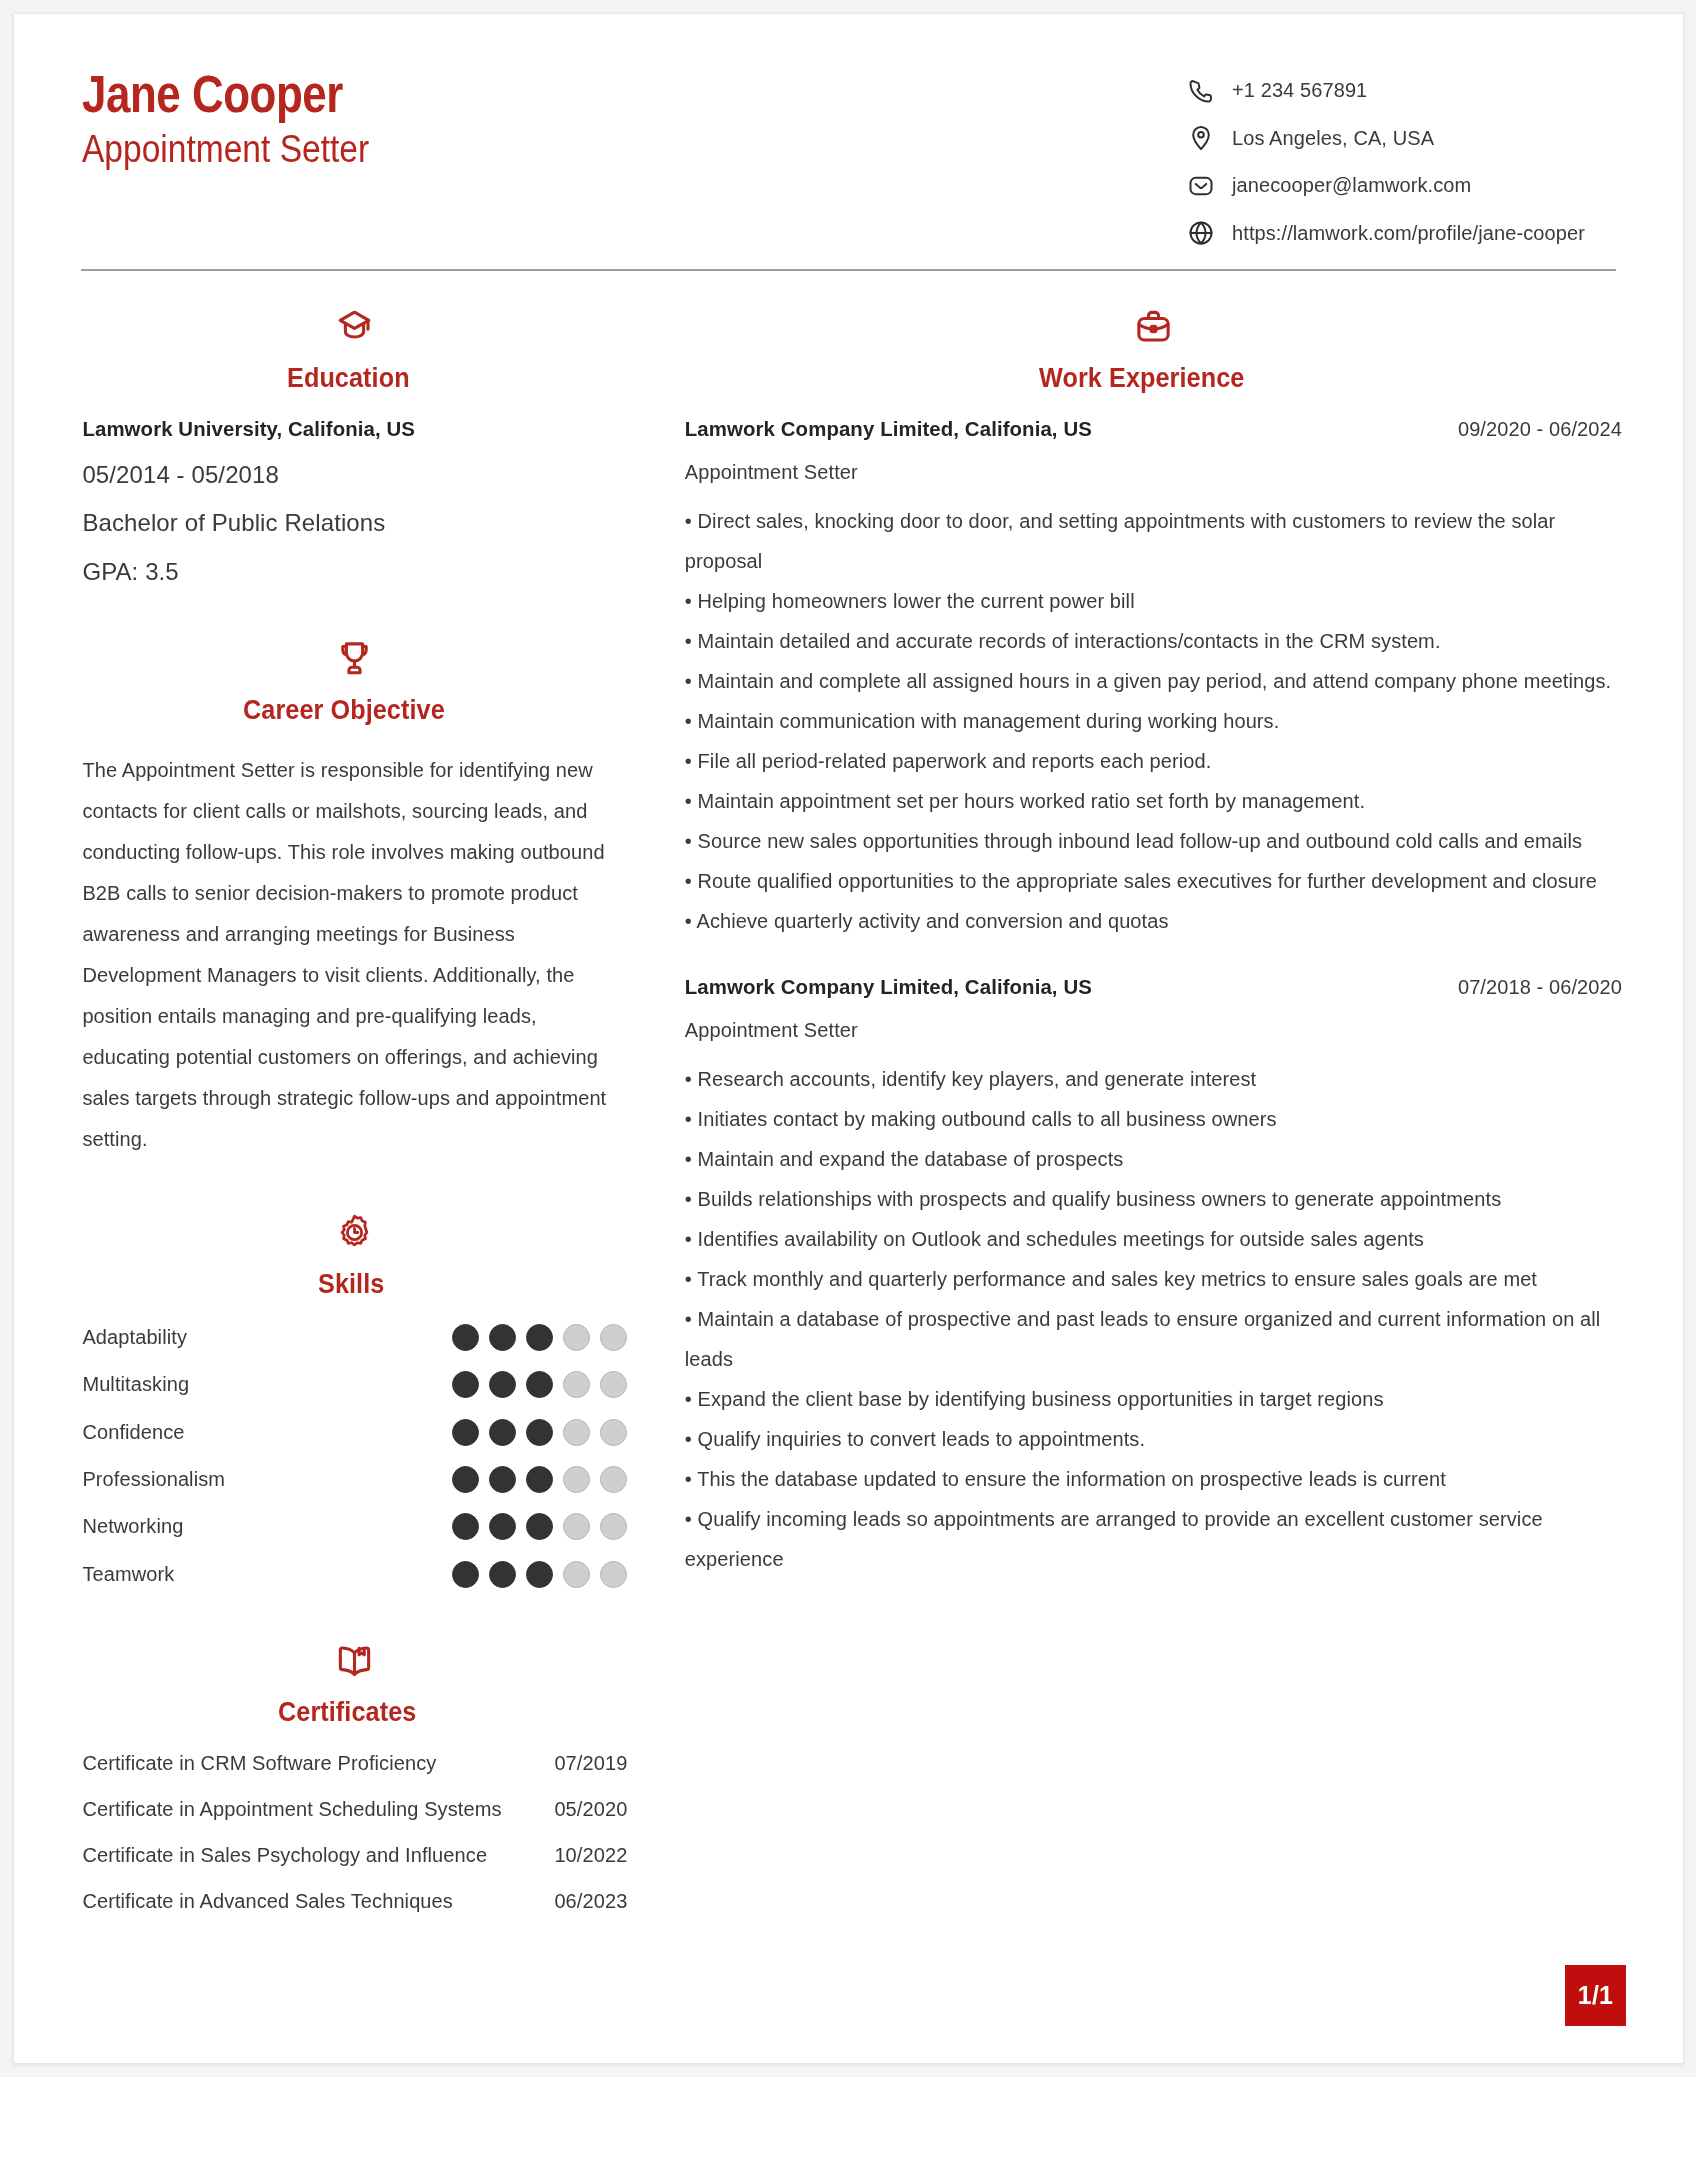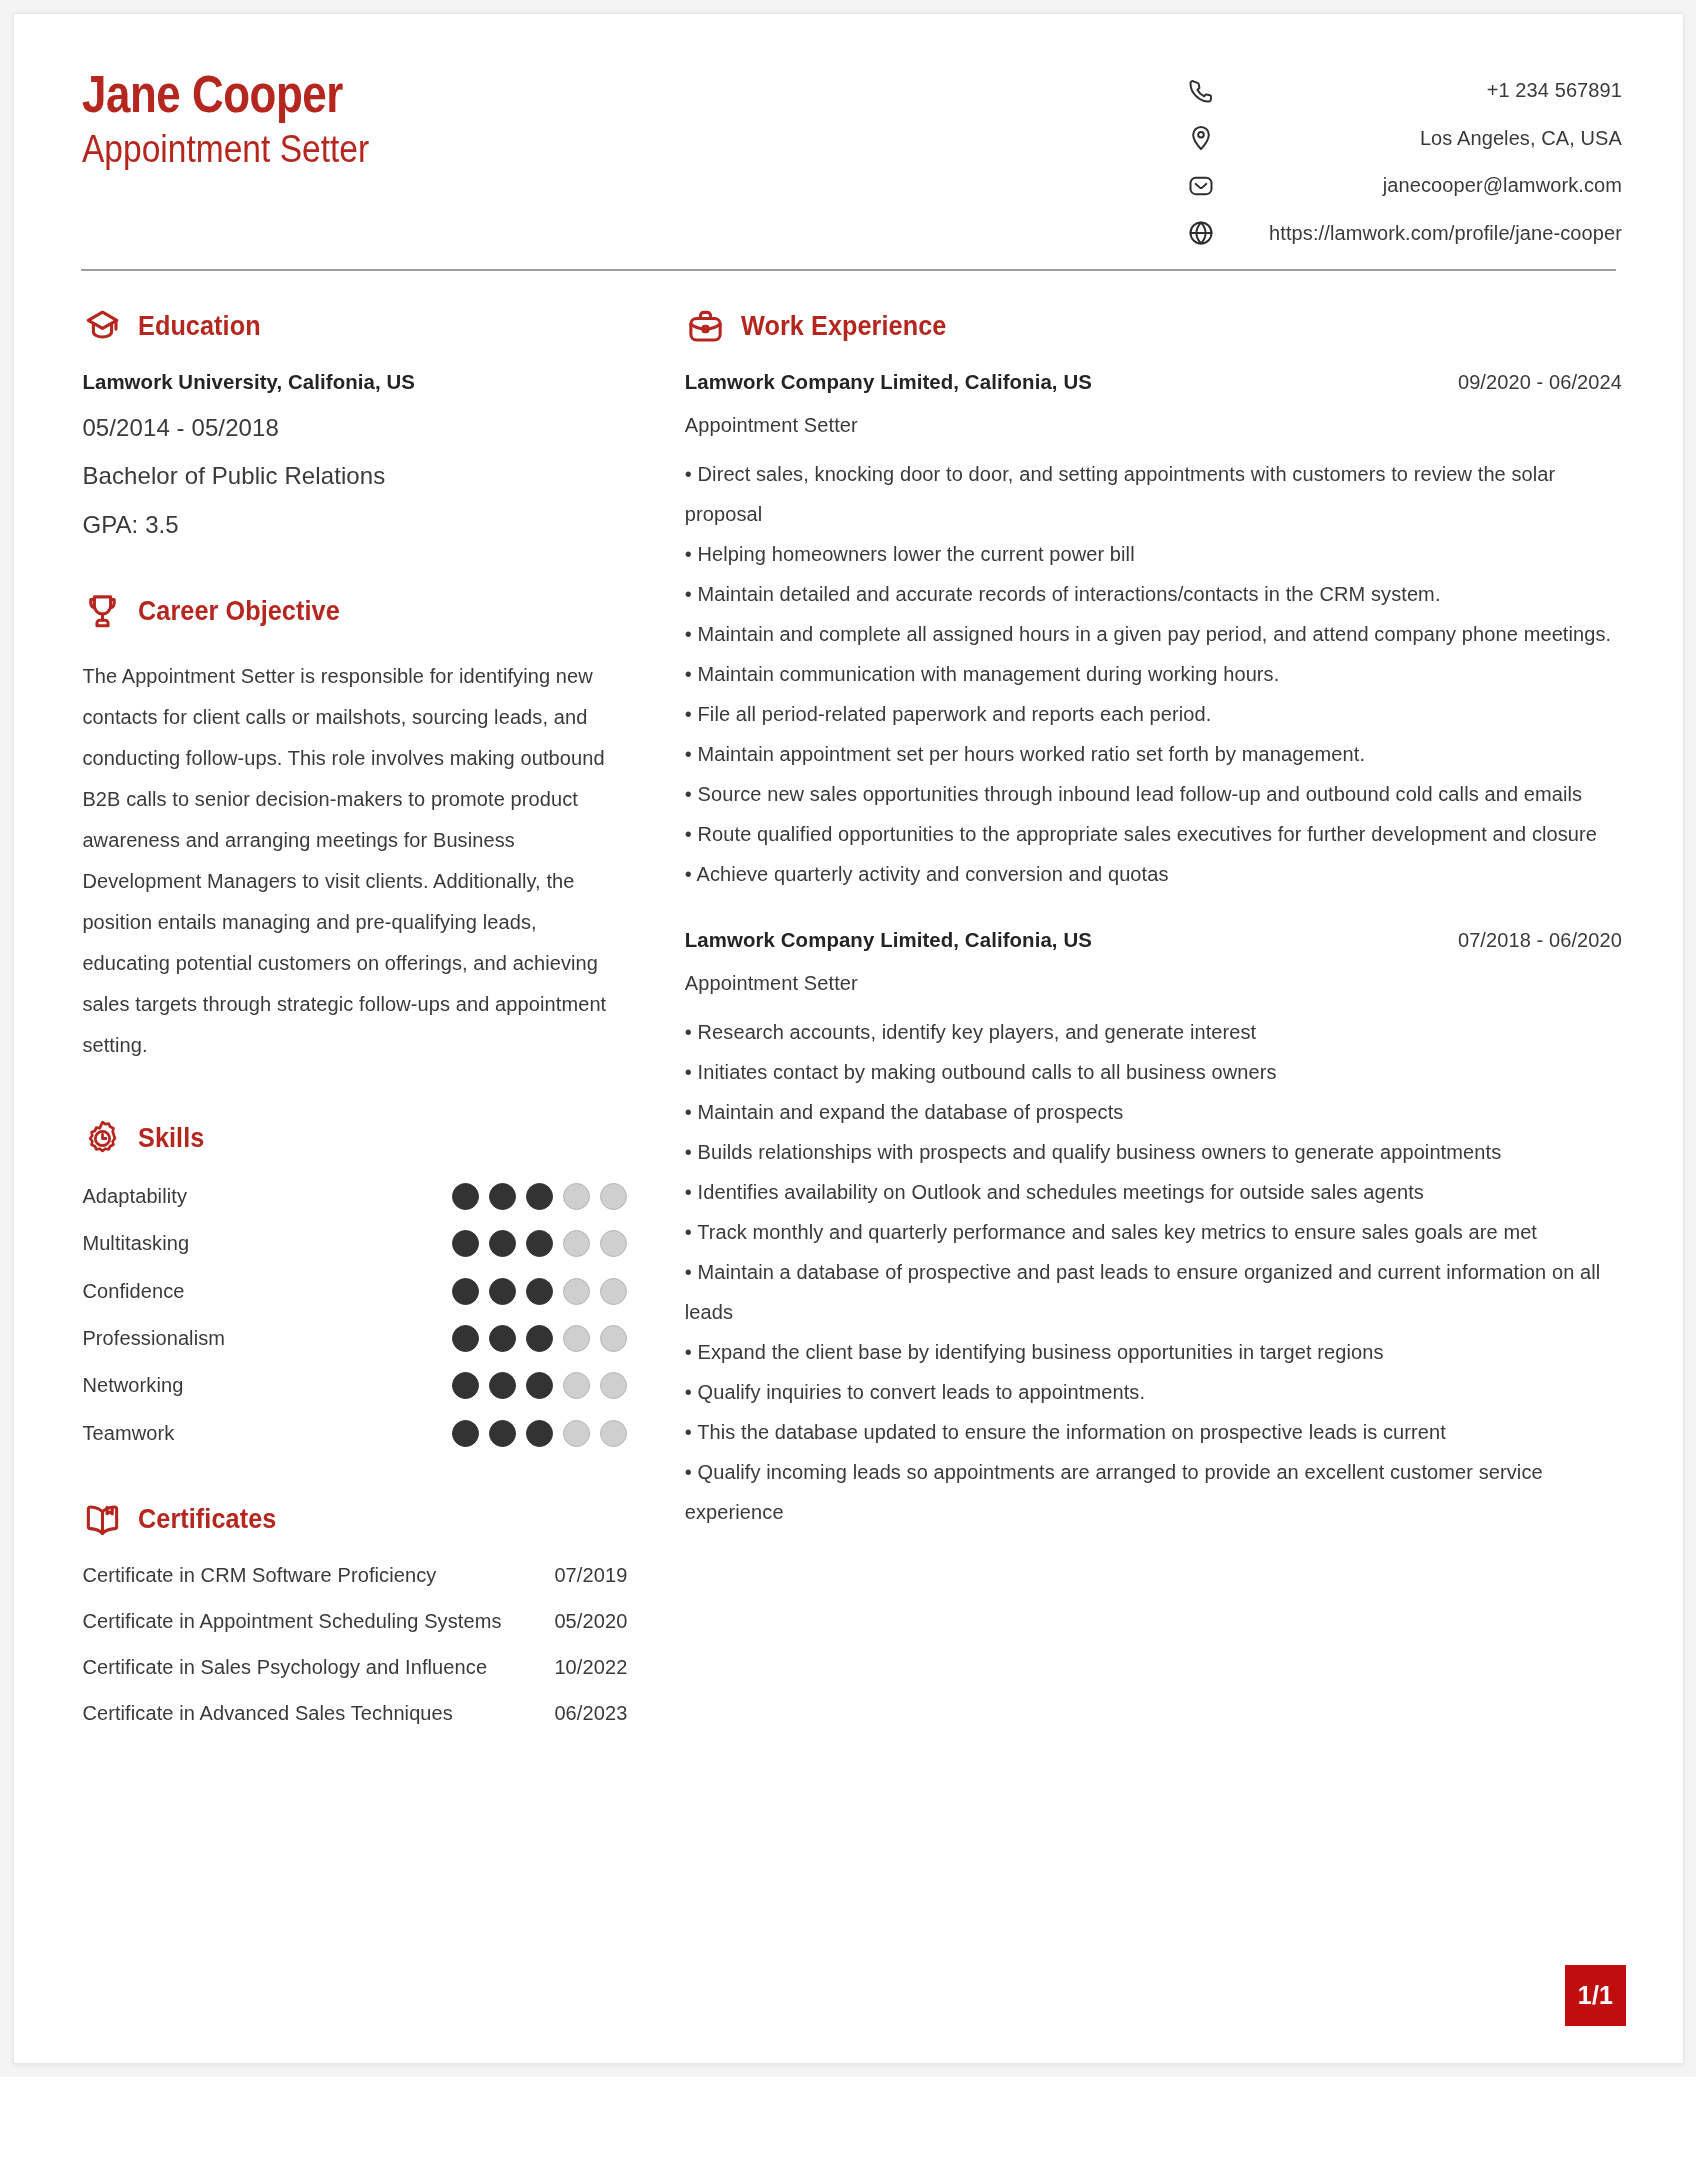--- a/index.html
+++ b/index.html
@@ -67,21 +67,20 @@
     flex-direction: column;
     gap: 17.6px;
     padding-top: 9.3px;
     min-width: 436px;
   }
 
   .contact-row {
     display: flex;
     align-items: center;
     gap: 16px;
-    justify-content: space-between;
   }
 
   .contact-icon {
     width: 30px;
     height: 30px;
     flex: 0 0 30px;
     display: flex;
     align-items: center;
     justify-content: center;
   }
@@ -112,20 +111,21 @@
   .col-right { flex: 1 1 auto; padding-left: 20.4px; }
 
   
   .section { margin-bottom: 52px; }
 
   .section-head {
     display: flex;
     align-items: center;
     gap: 15px;
     margin-bottom: 24px;
+    flex-direction: column;
   }
 
   .section-icon {
     width: 41px; height: 41px;
     flex: 0 0 41px;
     display: flex; align-items: center; justify-content: center;
   }
   .section-icon svg { width: 39px; height: 39px; display: block; }
 
   .section-title {

